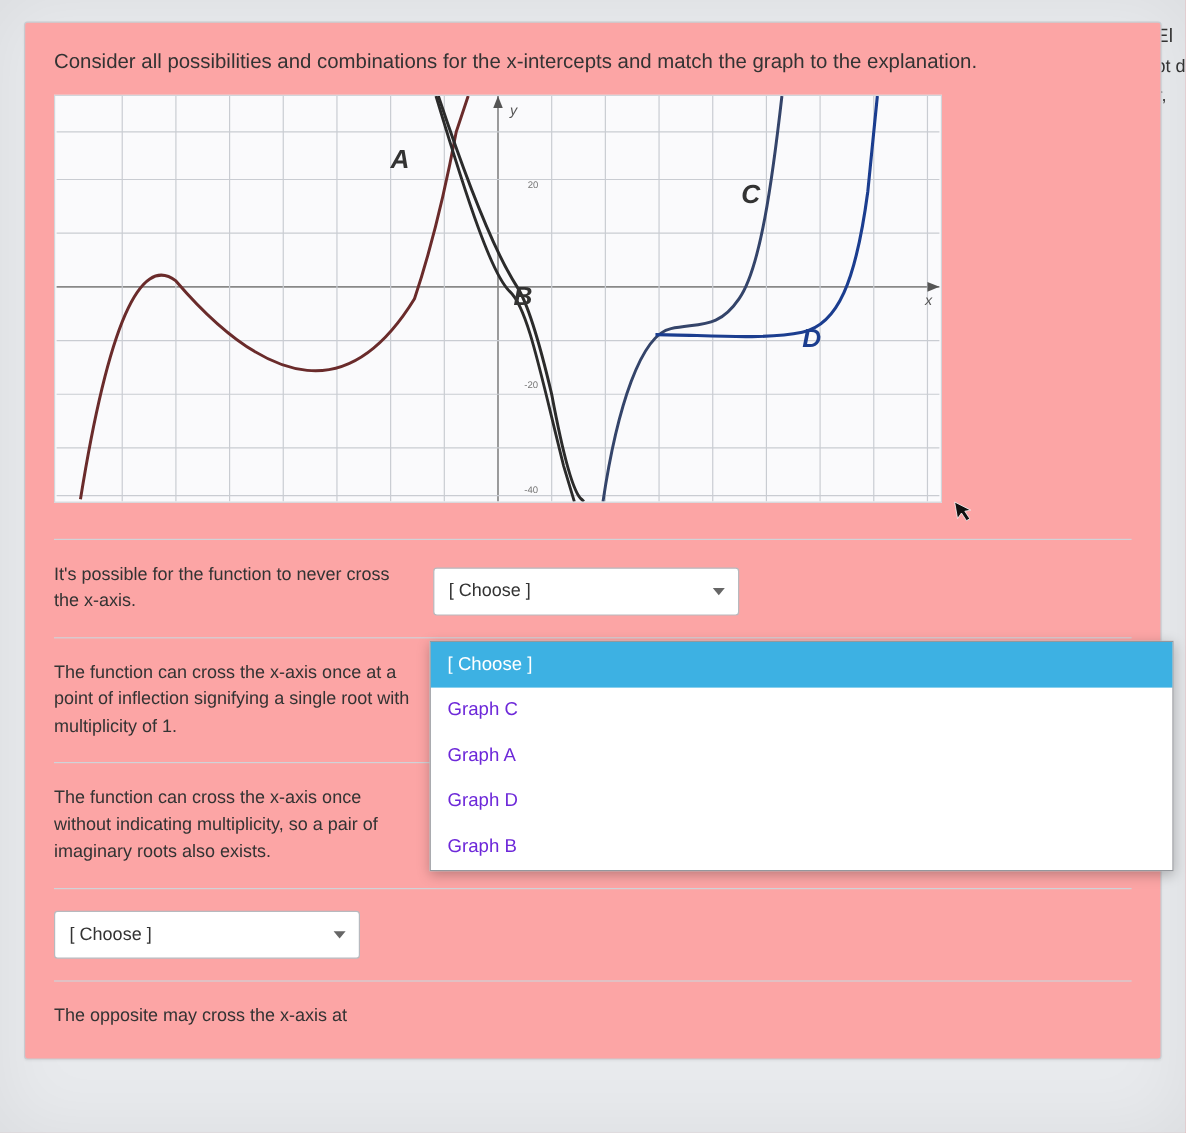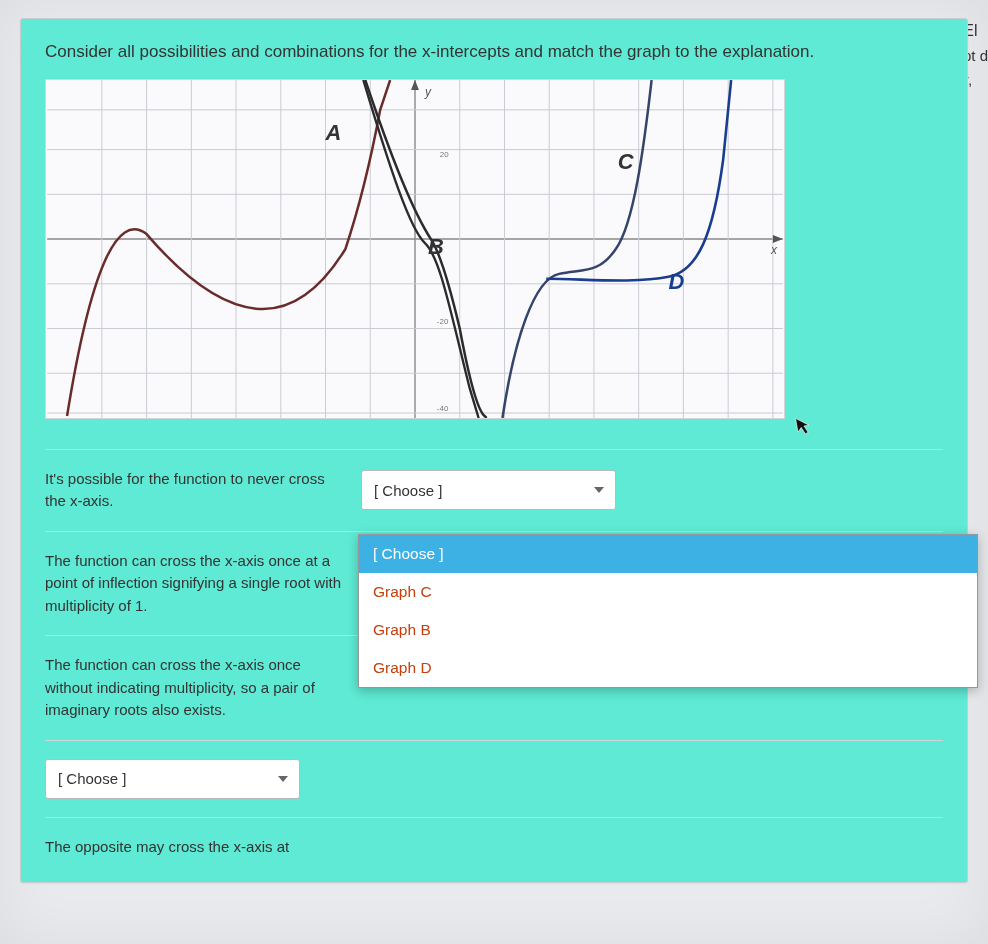--- a/index.html
+++ b/index.html
@@ -12,21 +12,21 @@
     position: relative;
   }
   .page {
     background: #e8eaed;
     padding: 18px 20px 0 20px;
     position: relative;
     height: 100%;
     box-shadow: inset 0 0 60px rgba(0,0,0,0.06);
   }
   .question-card {
-    background: #5eead4;
+    background: #fca5a5;
     border: 1px solid #c8cbd0;
     border-radius: 3px;
     padding: 20px 24px;
     position: relative;
     box-shadow: 0 1px 2px rgba(0,0,0,0.05);
   }
   .prompt {
     font-size: 17px;
     color: #333;
     line-height: 1.5;
@@ -55,21 +55,21 @@
   .cursor-icon {
     position: absolute;
     right: -28px;
     bottom: -18px;
     font-size: 18px;
     color: #222;
     transform: rotate(-10deg);
   }
   .match-row {
     display: flex;
-    align-items: center;
+    align-items: flex-end;
     border-top: 1px solid #d0d3d8;
     padding: 18px 0 18px 0;
     gap: 16px;
   }
   .match-row:first-of-type { border-top: 1px solid #d0d3d8; }
   .match-label {
     width: 300px;
     font-size: 15px;
     color: #333;
     line-height: 1.5;
@@ -109,21 +109,21 @@
     left: 358px;
     width: 620px;
     background: #fff;
     border: 1px solid #94979c;
     box-shadow: 0 3px 10px rgba(0,0,0,0.25);
     z-index: 100;
     font-size: 15.5px;
   }
   .dropdown-item {
     padding: 10px 14px;
-    color: #c2410c;
+    color: #6d28d9;
     cursor: pointer;
     white-space: nowrap;
     overflow: hidden;
   }
   .dropdown-item.hl {
     background: #3db1e3;
     color: #fff;
   }
   .rows-container { position: relative;}
 </style>
@@ -246,17 +246,18 @@
       <div class="match-row" style="border-bottom:none;padding-bottom:4px">
         <div class="match-label">The opposite may cross the x-axis at</div>
       </div>
 
     </div>
   </div>
 
   <div class="dropdown">
     <div class="dropdown-item hl">[ Choose ]</div>
     <div class="dropdown-item">Graph C</div>
+    <div class="dropdown-item">Graph A</div>
+    <div class="dropdown-item">Graph D</div>
     <div class="dropdown-item">Graph B</div>
-    <div class="dropdown-item">Graph D</div>
   </div>
 
 </div>
 
 </body></html>

